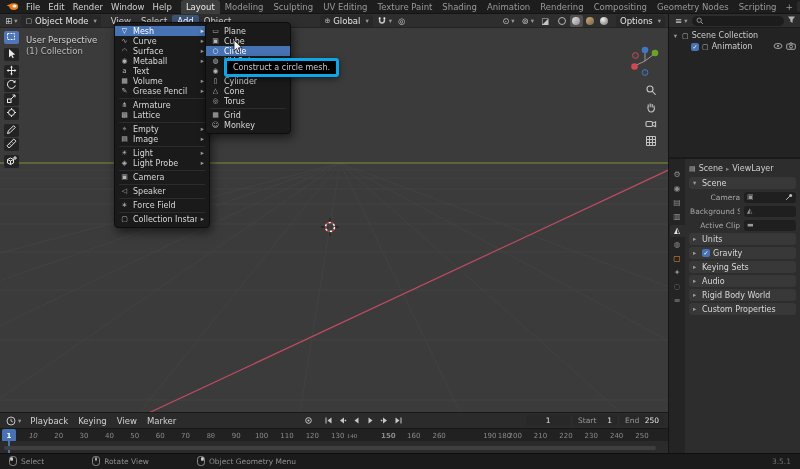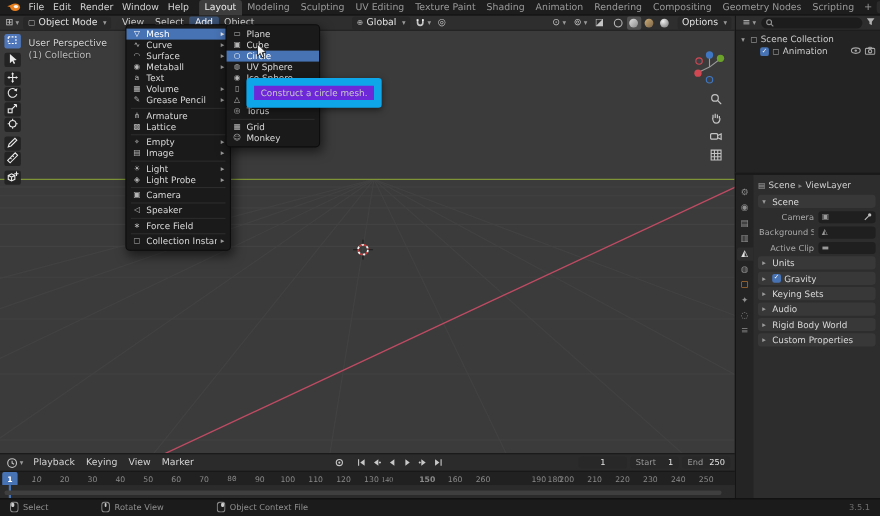--- a/index.html
+++ b/index.html
@@ -64,21 +64,21 @@
   #add-menu{left:114px;top:22px;width:96px;z-index:50}
   #mesh-menu{left:205px;top:22px;width:86px;z-index:50}
   .menu-item{display:flex;align-items:center;height:10px;padding:0 5px;gap:4px;font-size:8px;color:#d8d8d8;white-space:nowrap}
   .menu-item.hl{background:#4772b3;color:#fff}
   .mi-icon{width:9px;font-size:7px;color:#b5b5b5;text-align:center;flex:none;line-height:1}
   .menu-item.hl .mi-icon{color:#fff}
   .mi-label{flex:1;overflow:hidden}
   .mi-arrow{color:#999;font-size:6.5px}
   .menu-item.hl .mi-arrow{color:#e8e8e8}
   .menu-sep{height:1px;background:#2c2c2c;margin:1.5px 4px}
-  #tooltip{position:absolute;left:224px;top:71px;background:#6d28d9;border:7px solid #0ea5e9;border-radius:3px;
+  #tooltip{position:absolute;left:224px;top:58px;background:#000000;border:3px solid #0ea5e9;border-radius:3px;
     padding:2px 6px;font-size:8px;color:#c9c9c9;white-space:nowrap;z-index:60;box-shadow:0 2px 6px rgba(0,0,0,.5)}
   #cursor{position:absolute;left:233px;top:40px;z-index:70}
 
   
   #outliner{position:absolute;left:668px;top:14px;width:132px;height:143px;background:#232323;border-left:1px solid #141414}
   #ol-header{height:14px;background:#2d2d2d;display:flex;align-items:center;gap:3px;padding:0 4px;border-bottom:1px solid #1b1b1b}
   #ol-search{flex:1;height:10px;background:#1c1c1c;border-radius:5px;display:flex;align-items:center;gap:2px;padding:0 4px}
   #ol-body{padding-top:2px}
   .ol-row{display:flex;align-items:center;gap:3px;height:11px;font-size:8px;color:#cbcbcb}
   .ol-arr{width:7px;color:#9a9a9a;font-size:6.5px;text-align:center}
@@ -761,19 +761,19 @@
               <rect x="0.5" y="0.5" width="7" height="9" rx="2.8" fill="none" stroke="#8a8a8a"></rect>
               <rect x="3.2" y="1.2" width="1.6" height="3.6" rx="0.8" fill="#cfcfcf"></rect>
             </svg></span>
           <span class="sb-label">Rotate View</span>
         </span>
         <span class="sb-item">
           <span class="sb-ic"><svg width="8" height="10" viewBox="0 0 8 10">
               <rect x="0.5" y="0.5" width="7" height="9" rx="2.8" fill="none" stroke="#8a8a8a"></rect>
               <rect x="4" y="1.2" width="2.8" height="3.6" rx="1" fill="#cfcfcf"></rect>
             </svg></span>
-          <span class="sb-label">Object Context File</span>
+          <span class="sb-label">Object Geometry Menu</span>
         </span>
       </span>
     <span id="sb-version">3.5.1</span>
   </footer>
 
 </div>
 
 </body></html>

